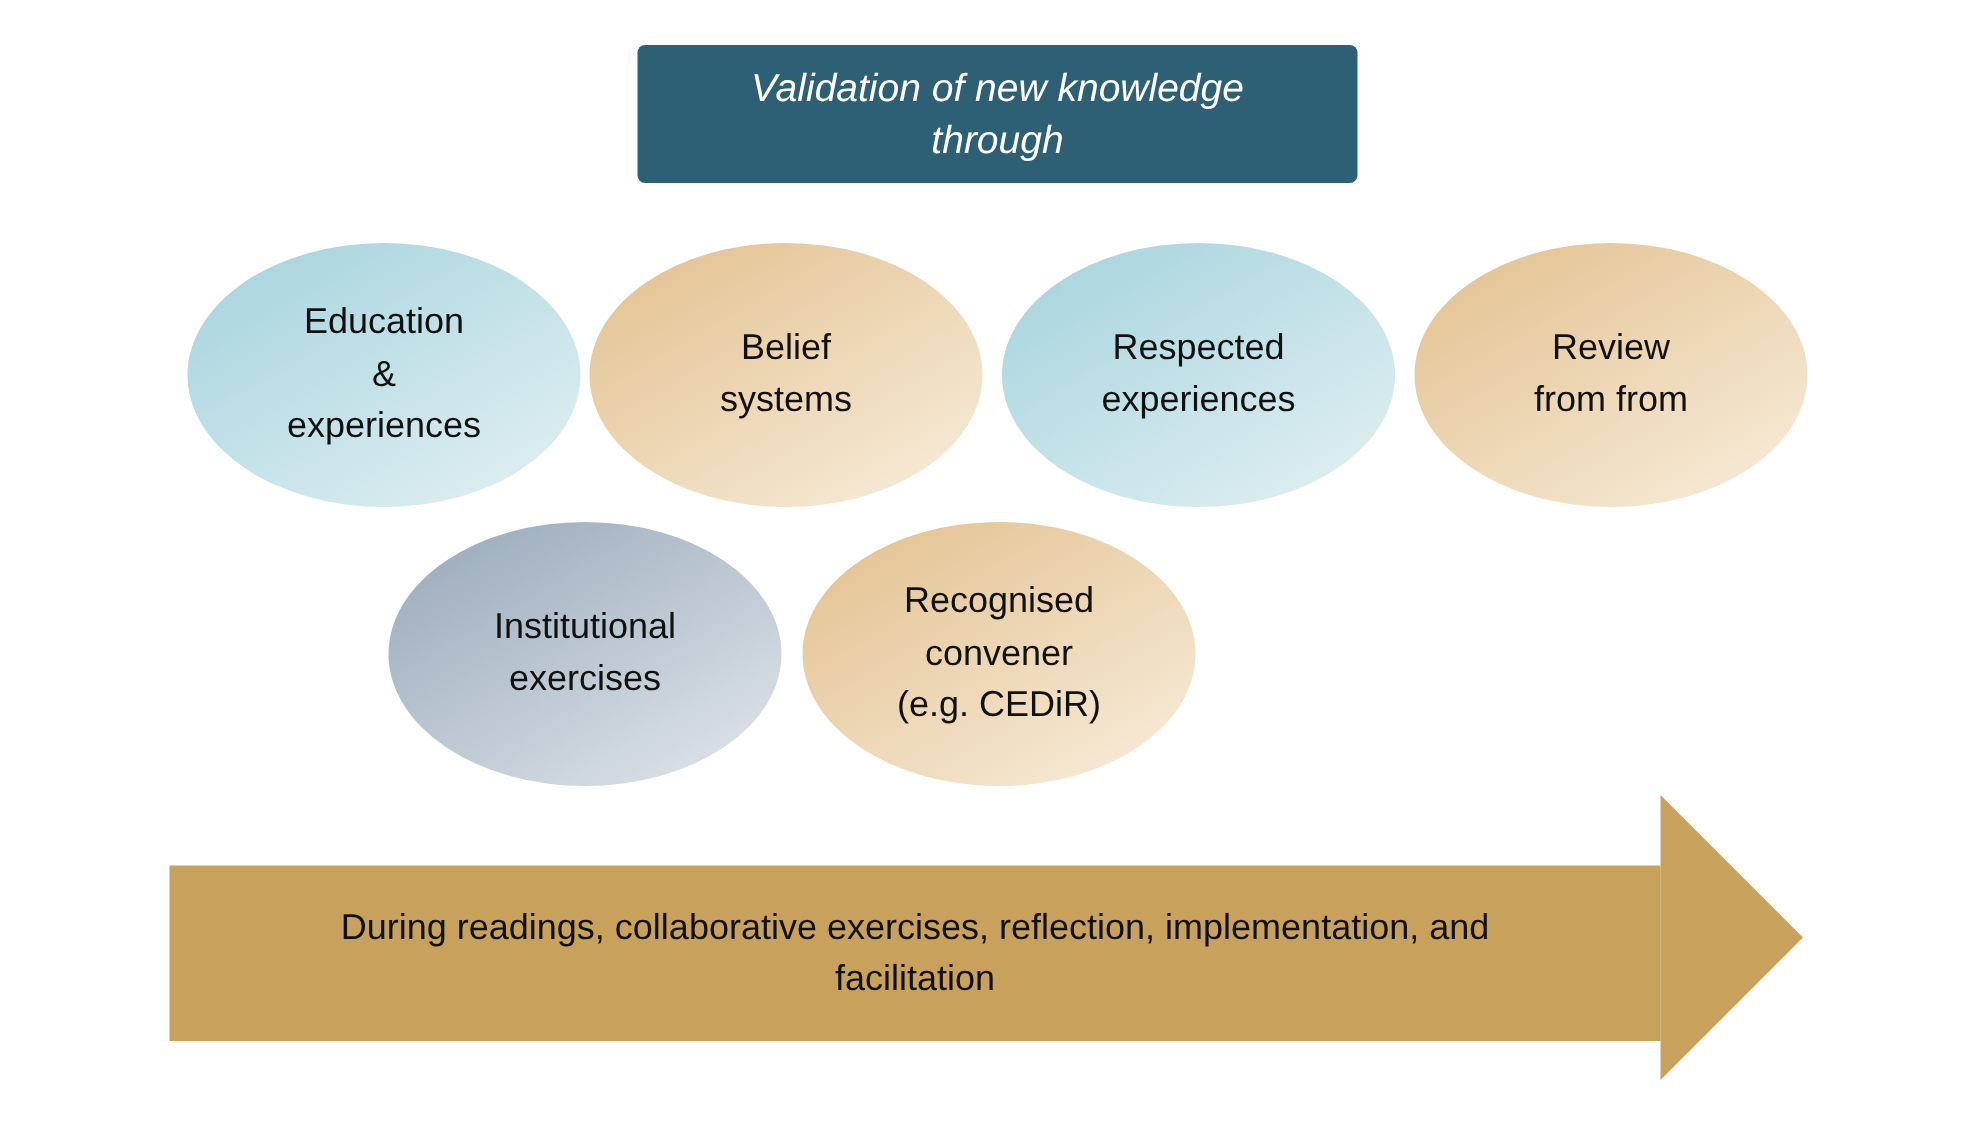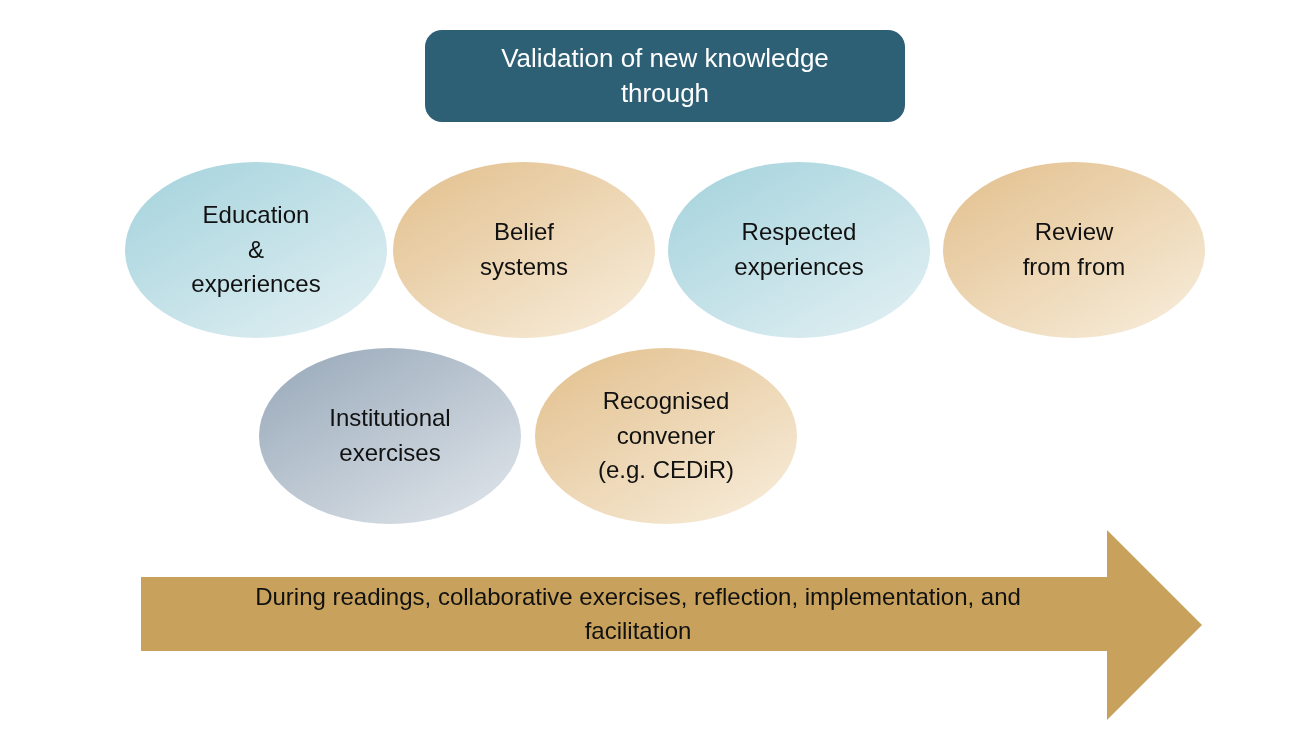--- a/index.html
+++ b/index.html
@@ -17,25 +17,26 @@
     color: #111111;
   }
   
   .title-box {
     position: absolute;
     left: 425px;
     top: 30px;
     width: 480px;
     height: 92px;
     background: #2d5f75;
-    border-radius: 17px;
+    border-radius: 5px;
     display: flex;
     align-items: center;
     justify-content: center;
     text-align: center;
+    font-style: italic;
   }
   .title-box .label {
     color: #ffffff;
     font-size: 26px;
     line-height: 1.35;
     white-space: pre-line;
   }
   
   .ellipse {
     position: absolute;
@@ -64,27 +65,26 @@
   
   .e5 { left: 259px; top: 348px; }
   .e6 { left: 535px; top: 348px; justify-content: center; }
   .e7 { left: 810px; top: 348px; }
   
   .arrow-body {
     position: absolute;
     left: 113px;
     top: 577px;
     width: 994px;
-    height: 74px;
+    height: 117px;
     background: #c8a25c;
     display: flex;
     align-items: center;
     justify-content: center;
     text-align: center;
-    margin-left: 28px;
   }
   .arrow-body .label {
     font-size: 24px;
     line-height: 1.4;
     white-space: pre-line;
     color: #111111;
   }
   .arrow-head {
     position: absolute;
     left: 1107px;

